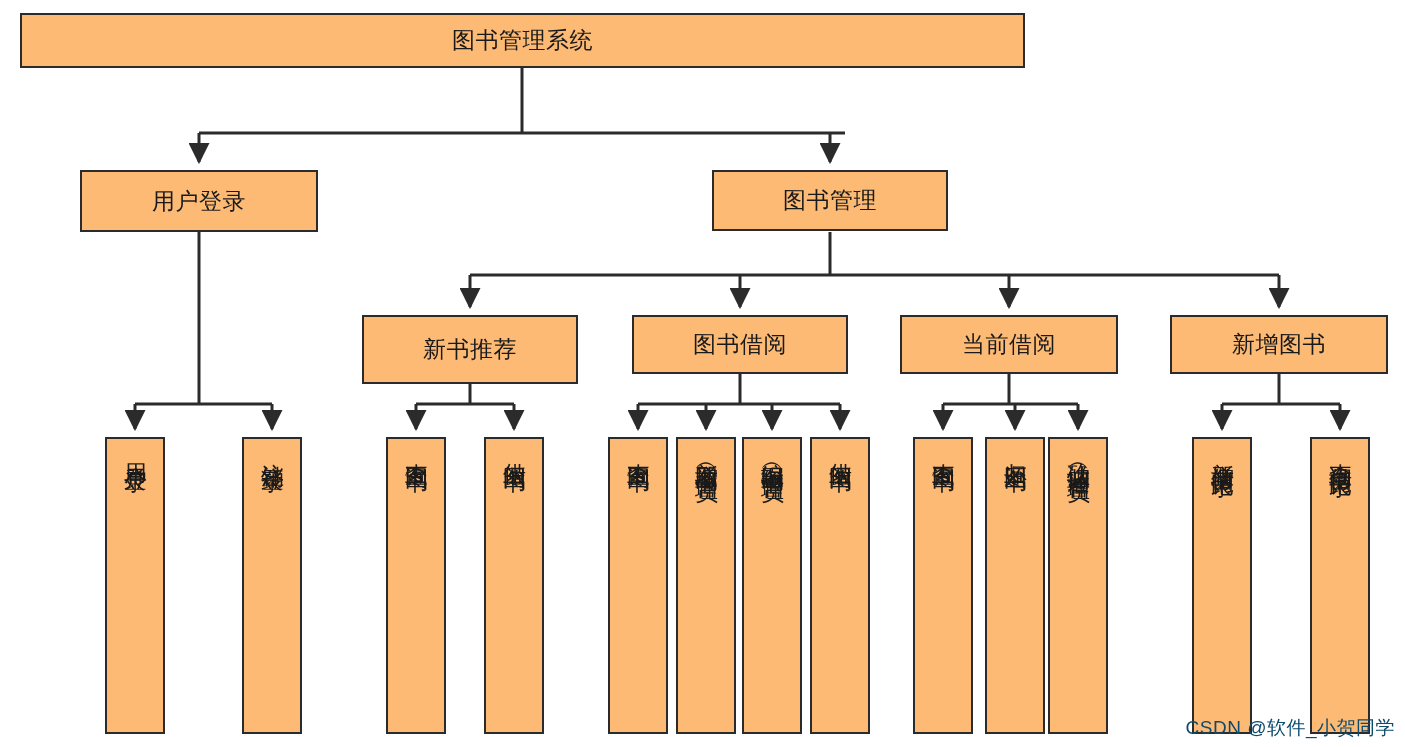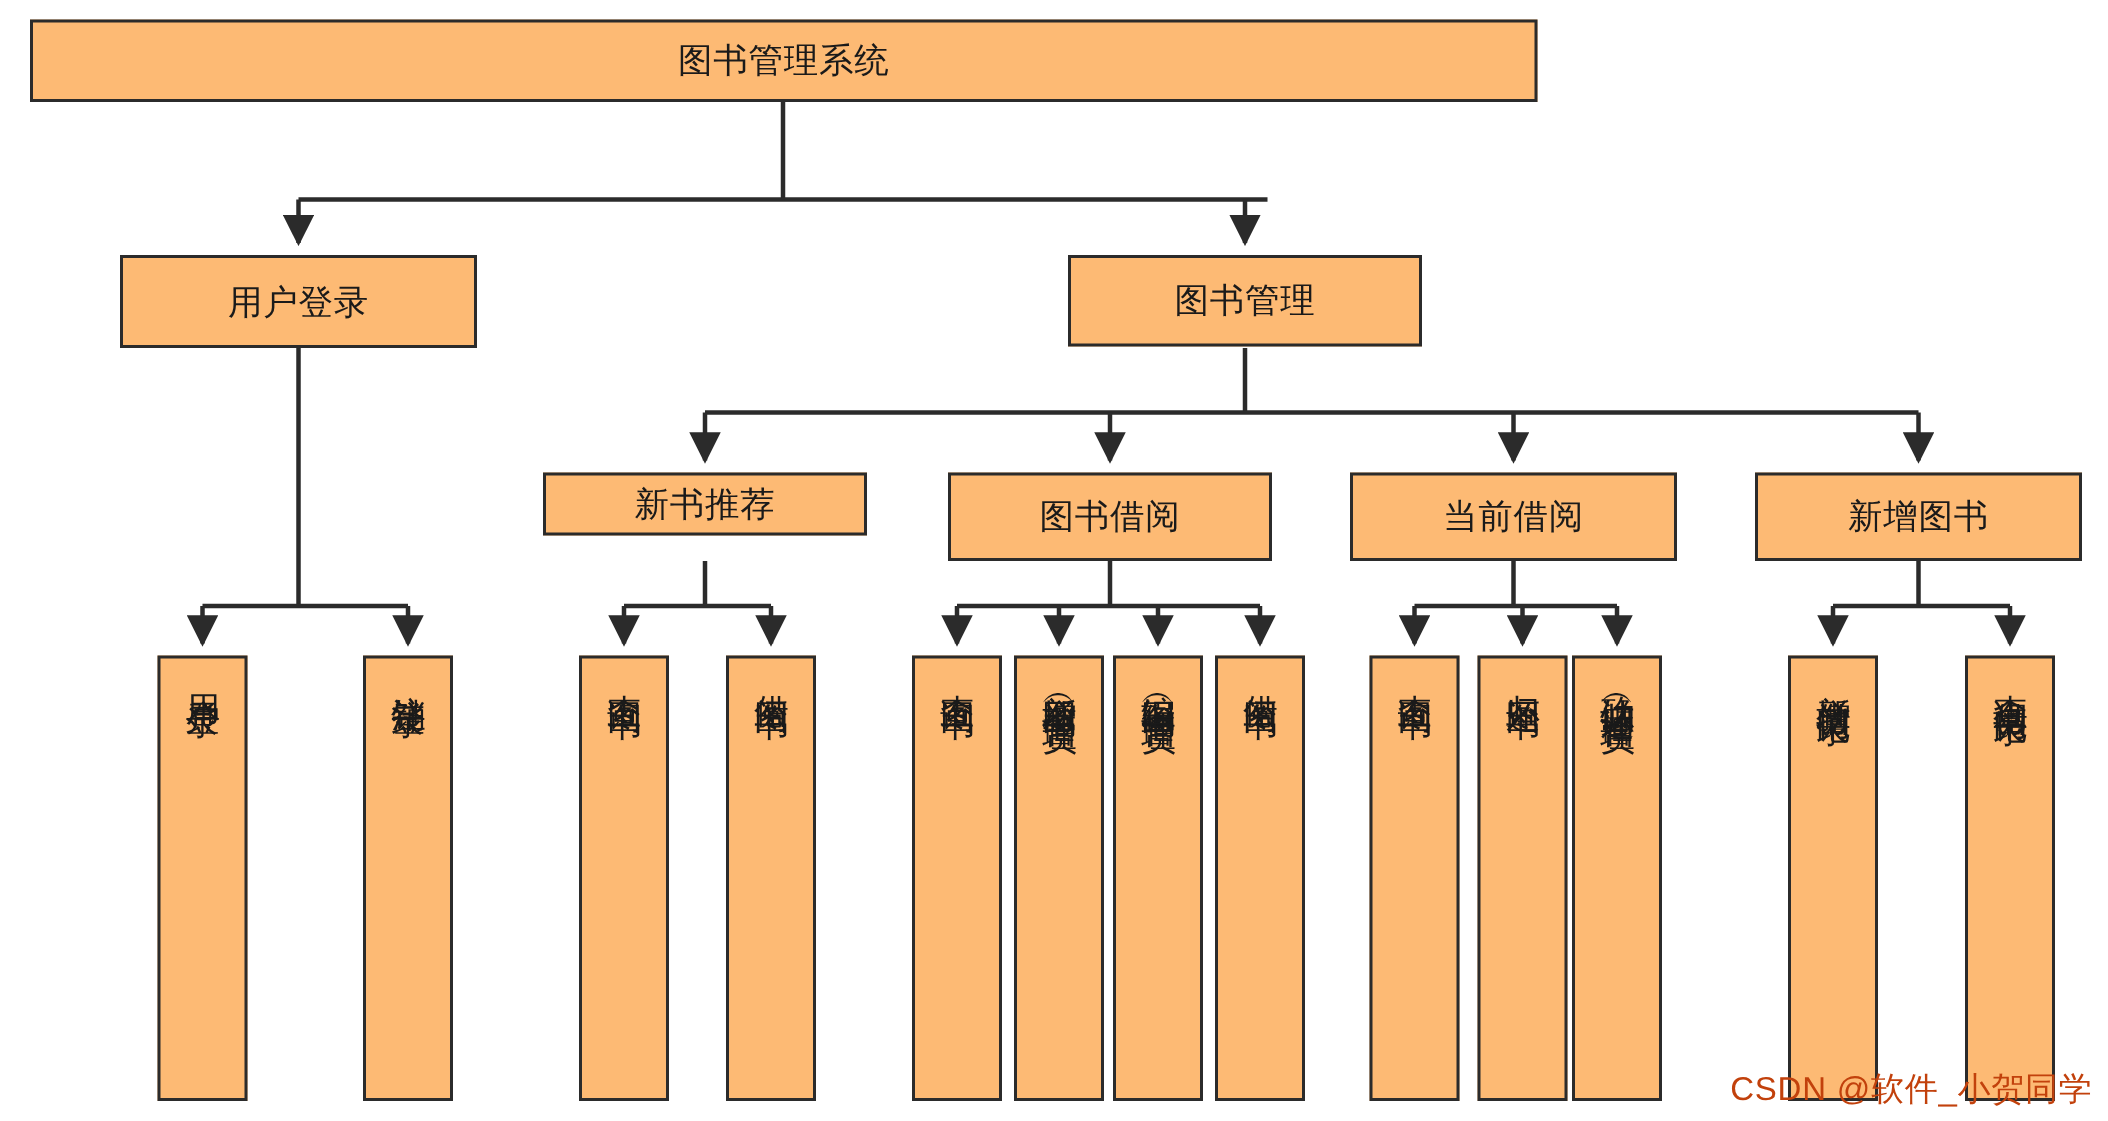--- a/index.html
+++ b/index.html
@@ -49,22 +49,22 @@
     text-orientation: upright;
     font-size: 23px;
     line-height: 1.12;
     letter-spacing: 2.5px;
     white-space: nowrap;
   }
   .watermark {
     position: absolute;
     right: 10px;
     bottom: 6px;
-    font-size: 22px;
-    color: #c2410c;
+    font-size: 19px;
+    color: #0c4a6e;
     letter-spacing: 0.5px;
     white-space: nowrap;
   }
 </style>
 </head>
 <body>
 
 <div id="canvas">
 
   <svg class="links" viewBox="0 0 1405 747">
@@ -121,21 +121,21 @@
     <span>图书管理系统</span>
   </div>
 
   <div class="node horizontal" style="left:80px; top:170px; width:238px; height:62px;">
     <span>用户登录</span>
   </div>
   <div class="node horizontal" style="left:712px; top:170px; width:236px; height:61px;">
     <span>图书管理</span>
   </div>
 
-  <div class="node horizontal" style="left:362px; top:315px; width:216px; height:42px;">
+  <div class="node horizontal" style="left:362px; top:315px; width:216px; height:69px;">
     <span>新书推荐</span>
   </div>
   <div class="node horizontal" style="left:900px; top:315px; width:218px; height:59px;">
     <span>当前借阅</span>
   </div>
   <div class="node horizontal" style="left:632px; top:315px; width:216px; height:59px;">
     <span>图书借阅</span>
   </div>
   <div class="node horizontal" style="left:1170px; top:315px; width:218px; height:59px;">
     <span>新增图书</span>

